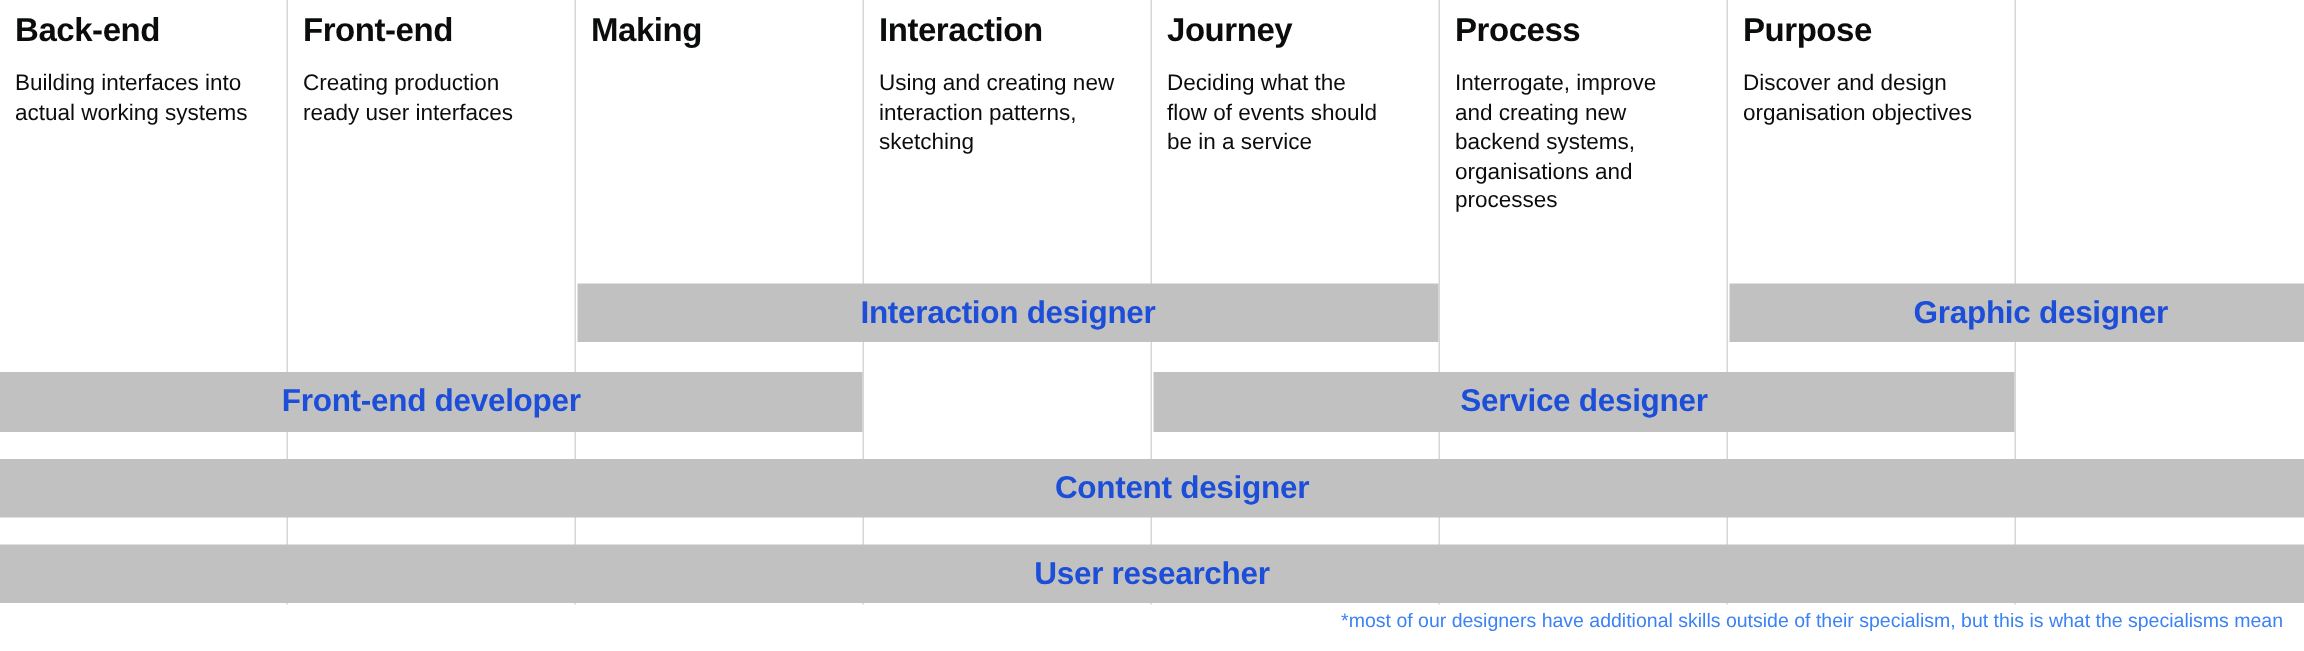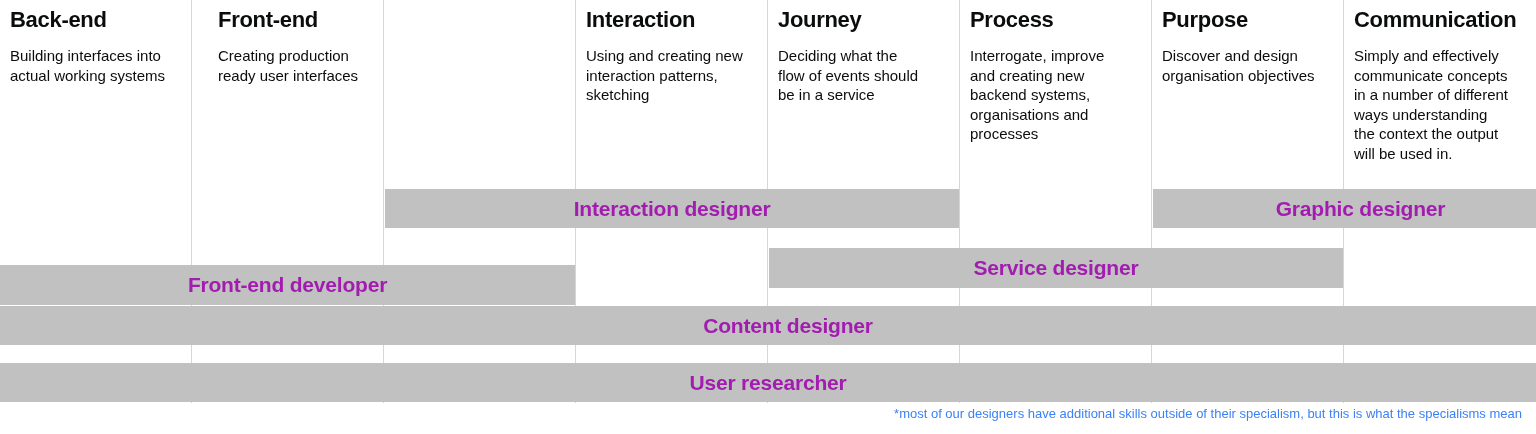--- a/index.html
+++ b/index.html
@@ -39,44 +39,44 @@
     margin: 13px 0 0 0;
     font-size: 15px;
     line-height: 19.5px;
     color: #0b0c0c;
     white-space: pre-line;
   }
   .bar {
     position: absolute;
     height: 39px;
     background: #c1c1c1;
-    color: #a21caf;
+    color: #1d4ed8;
     font-weight: bold;
     font-size: 21px;
     letter-spacing: -0.2px;
     display: flex;
     align-items: center;
     justify-content: center;
     white-space: nowrap;
   }
   .bar-interaction { left: 385px;  top: 189px; width: 574px; }
   .bar-graphic     { left: 1153px; top: 189px; width: 383px; padding-left: 16px; }
-  .bar-frontend    { left: 0;      top: 265px; width: 575px; height: 40px; }
+  .bar-frontend    { left: 0;      top: 248px; width: 575px; height: 40px; }
   .bar-service     { left: 769px;  top: 248px; width: 574px; height: 40px; }
   .bar-content     { left: 0;      top: 306px; width: 1536px; padding-left: 20px; }
   .bar-user        { left: 0;      top: 363px; width: 1536px; }
   .footnote {
     position: absolute;
     right: 14px;
     top: 406px;
     font-size: 13px;
     line-height: 16px;
     color: #3b82f6;
   }
-  .c0 { left: 0; }    .c1 { left: 208px; }  .c2 { left: 384px; }  .c3 { left: 576px; }
+  .c0 { left: 0; }    .c1 { left: 192px; }  .c2 { left: 384px; }  .c3 { left: 576px; }
   .c4 { left: 768px; }.c5 { left: 960px; }  .c6 { left: 1152px; } .c7 { left: 1344px; }
 </style>
 </head>
 <body>
 
 <div class="canvas">
 
   <div class="divider c1" style="left:191px"></div>
   <div class="divider" style="left:383px"></div>
   <div class="divider" style="left:575px"></div>
@@ -89,20 +89,21 @@
     <h2>Back-end</h2>
     <p>Building interfaces into
 actual working systems</p>
   </section>
   <section class="col c1">
     <h2>Front-end</h2>
     <p>Creating production
 ready user interfaces</p>
   </section>
   <section class="col c2">
+    <h2>Making</h2>
   </section>
   <section class="col c3">
     <h2>Interaction</h2>
     <p>Using and creating new
 interaction patterns,
 sketching</p>
   </section>
   <section class="col c5">
     <h2>Process</h2>
     <p>Interrogate, improve
@@ -115,29 +116,20 @@
     <h2>Journey</h2>
     <p>Deciding what the
 flow of events should
 be in a service</p>
   </section>
   <section class="col c6">
     <h2>Purpose</h2>
     <p>Discover and design
 organisation objectives</p>
   </section>
-  <section class="col c7">
-    <h2>Communication</h2>
-    <p>Simply and effectively
-communicate concepts
-in a number of different
-ways understanding
-the context the output
-will be used in.</p>
-  </section>
 
   <div class="bar bar-interaction">
     <span>Interaction designer</span>
   </div>
   <div class="bar bar-graphic">
     <span>Graphic designer</span>
   </div>
   <div class="bar bar-frontend">
     <span>Front-end developer</span>
   </div>

